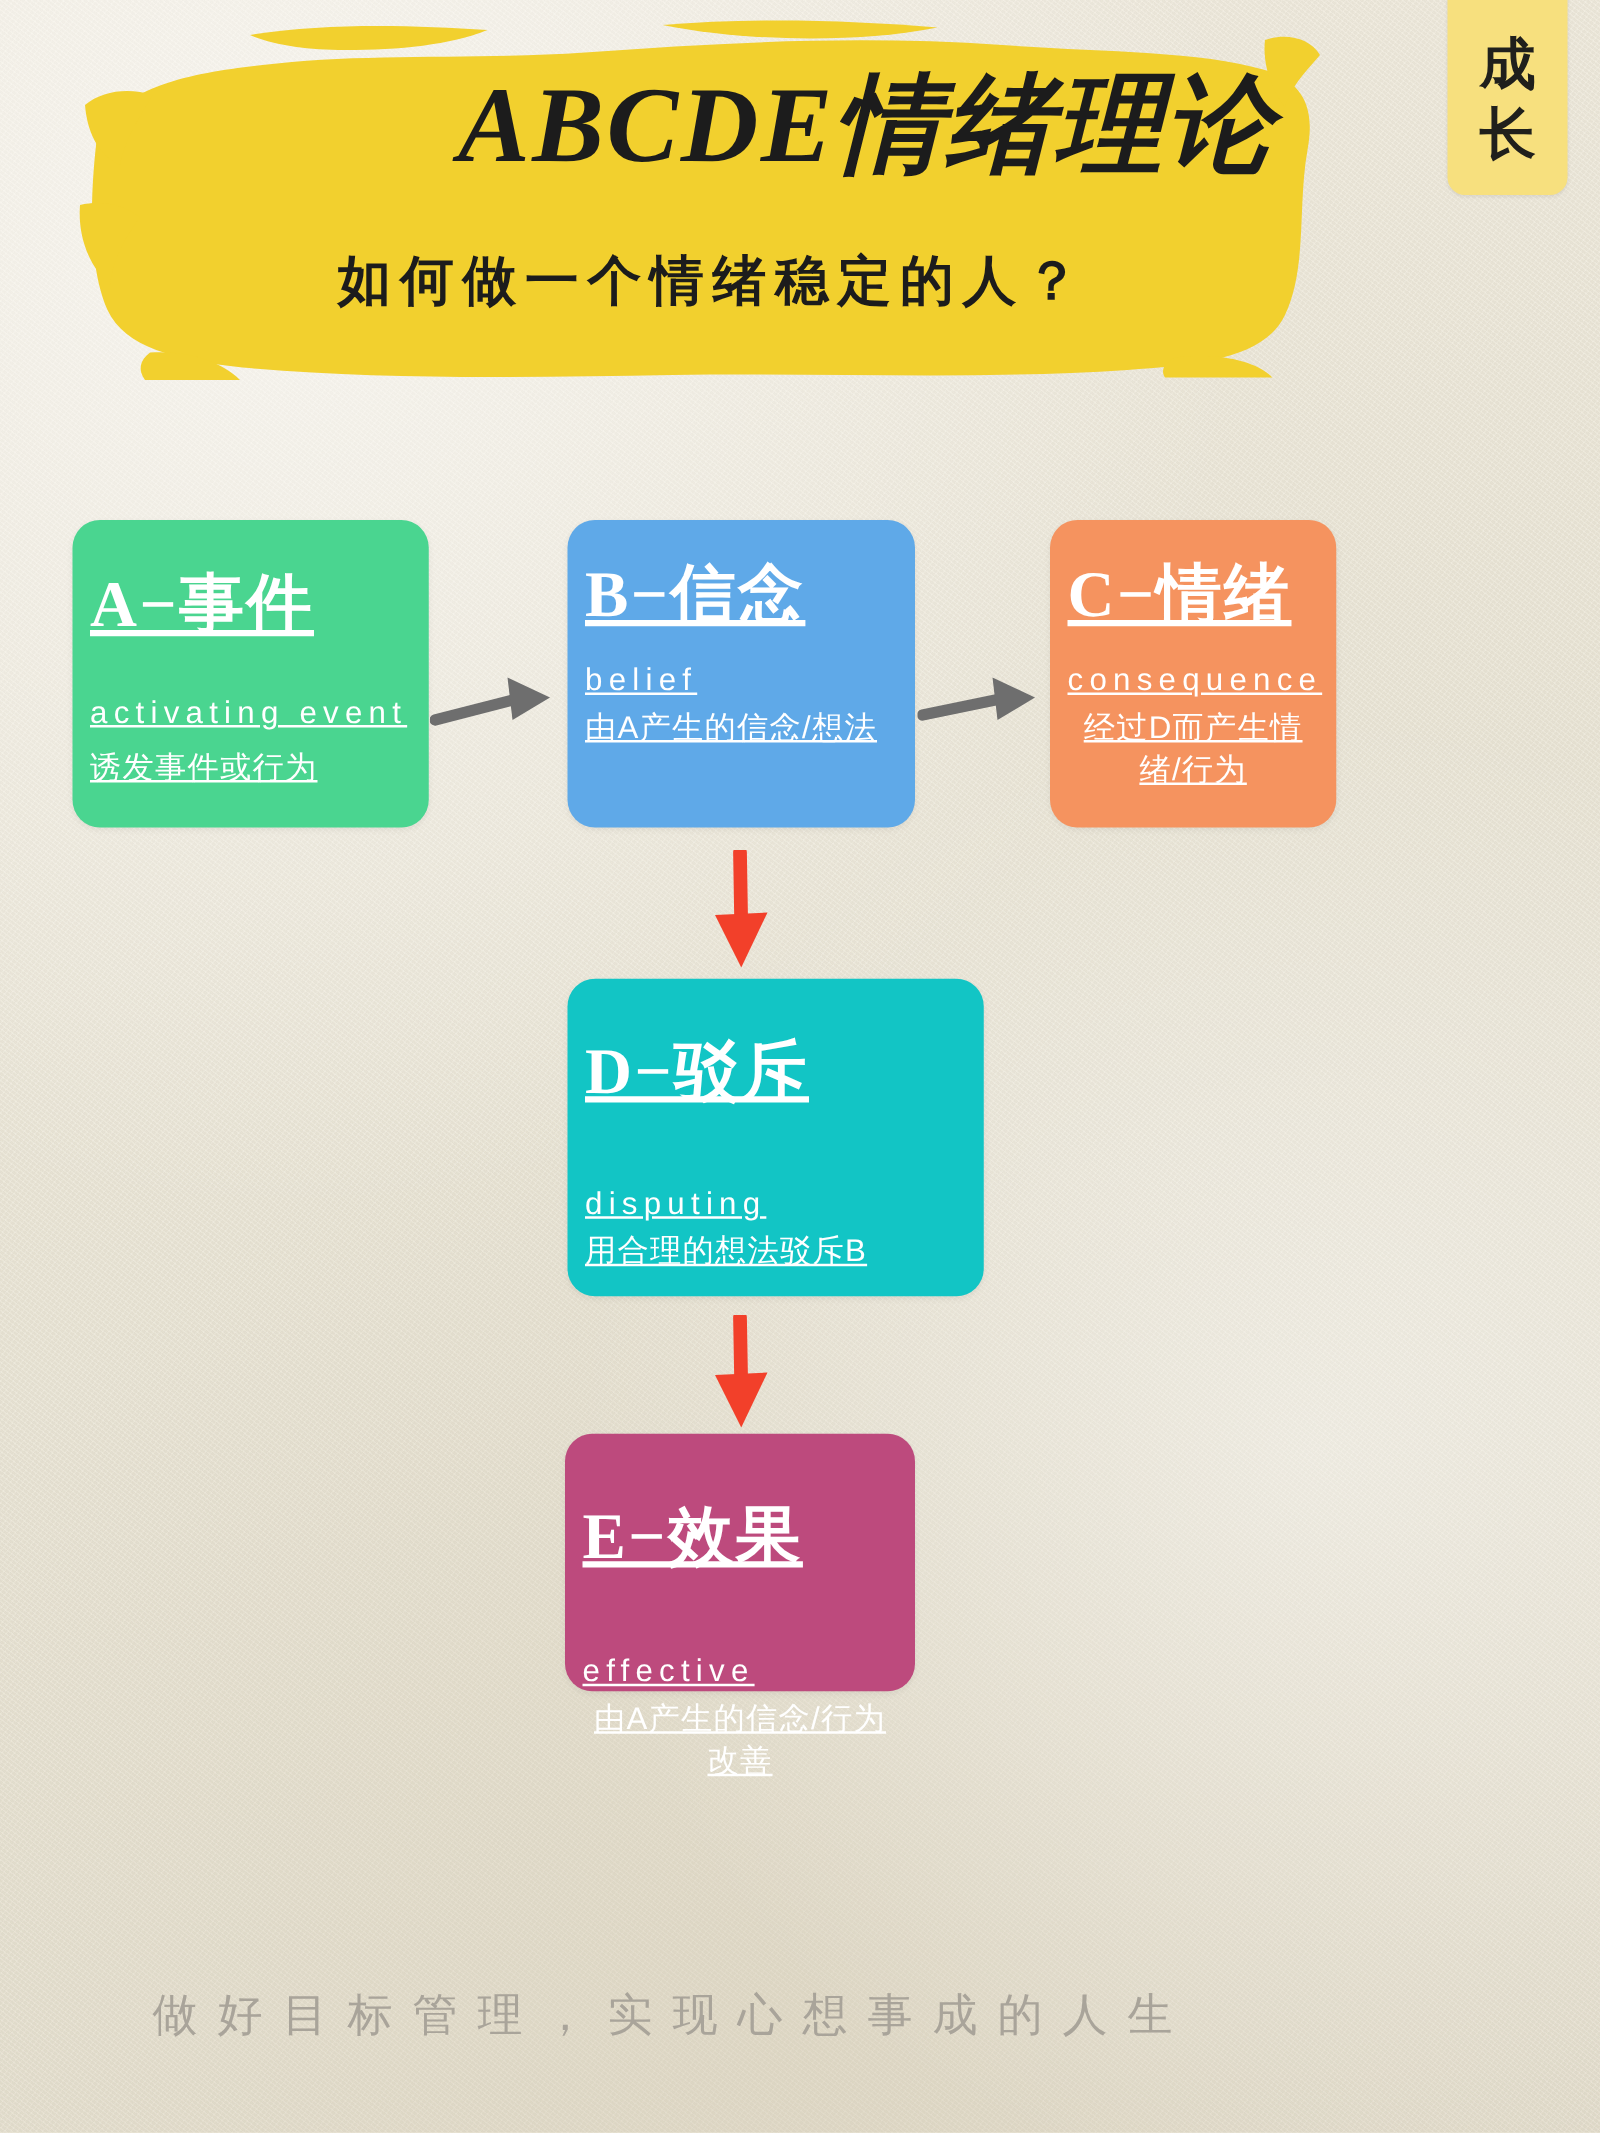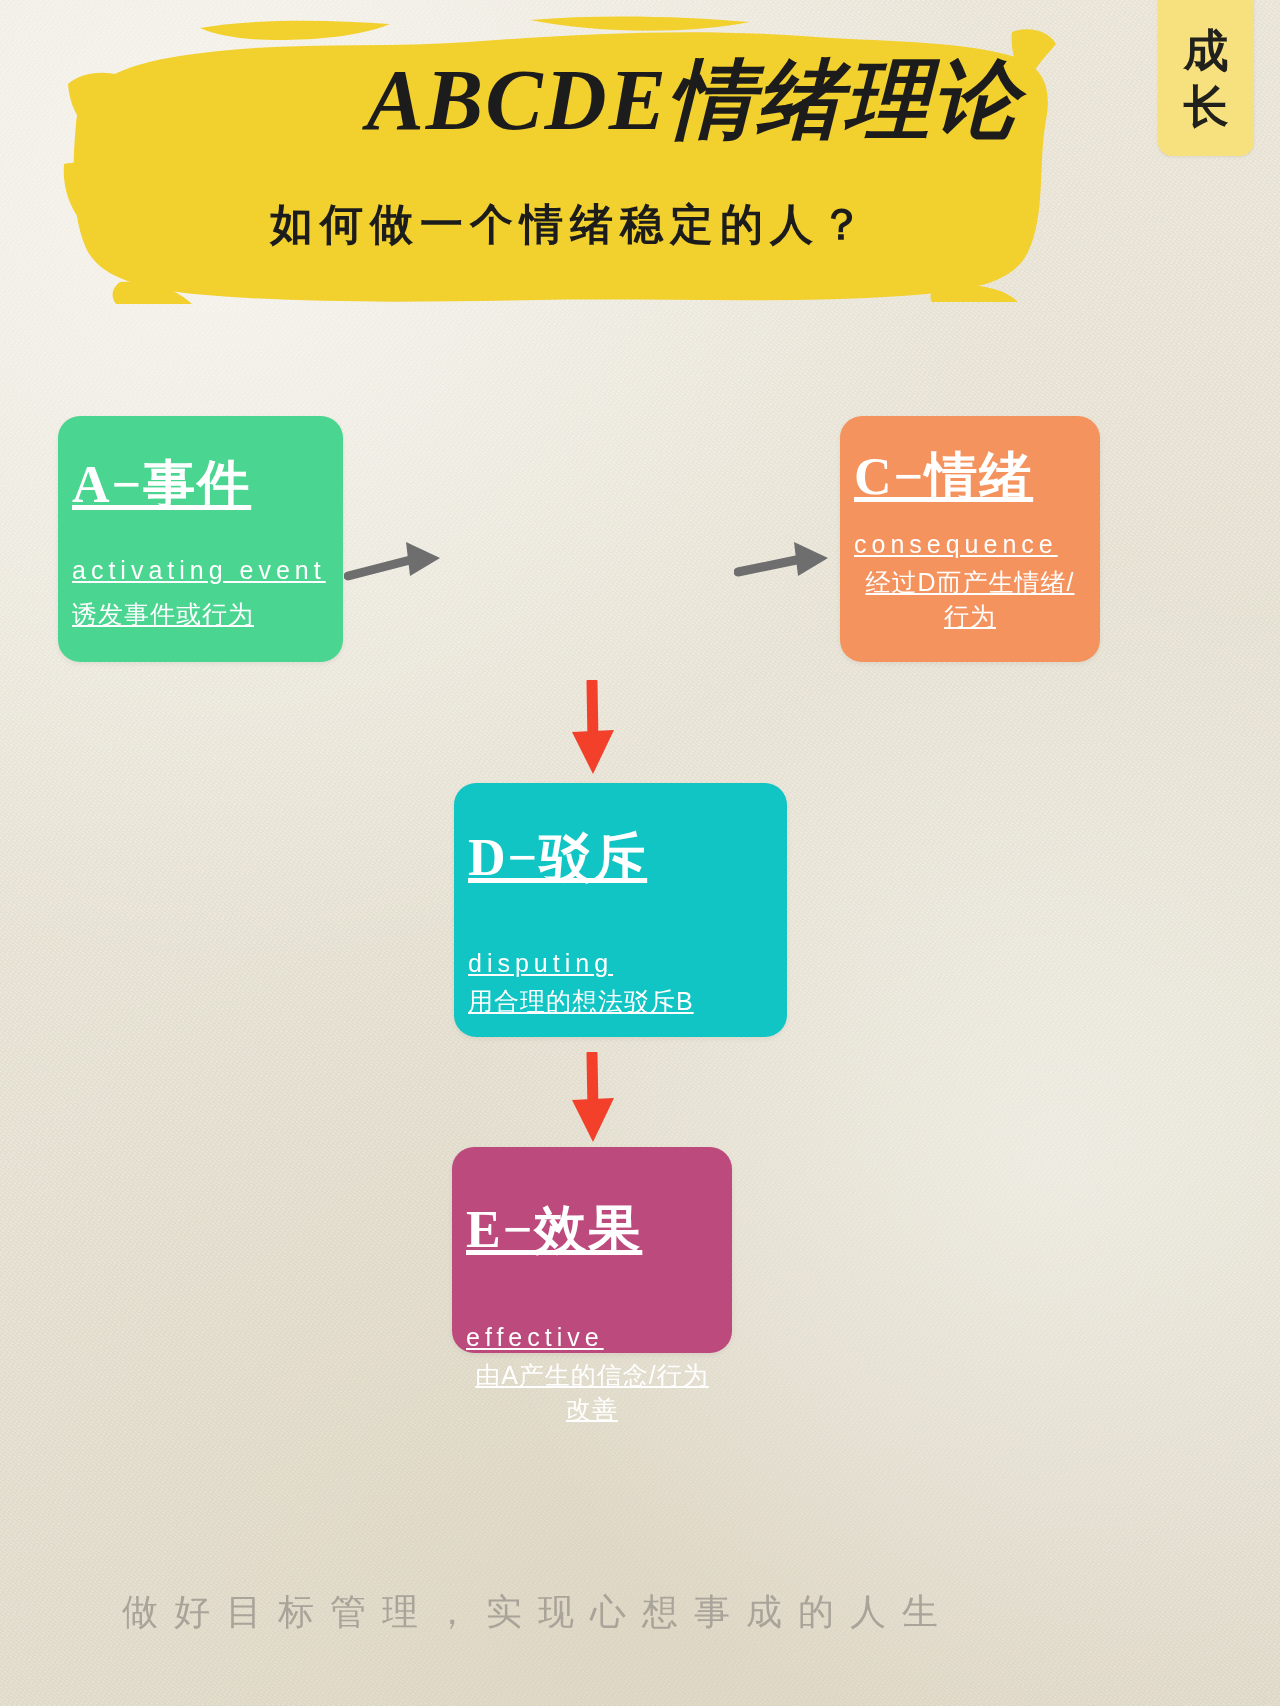--- a/index.html
+++ b/index.html
@@ -127,21 +127,21 @@
     font-size: 25px;
     letter-spacing: 1px;
     line-height: 1.38;
     color: #ffffff;
     text-align: center;
     max-width: 100%;
   }
 
   #card-a { left: 58px;  top: 416px; width: 285px; height: 246px; background: #4ad590; }
   #card-b { left: 454px; top: 416px; width: 278px; height: 246px; background: #5fa9e8; }
-  #card-c { left: 840px; top: 416px; width: 260px; height: 246px; background: #f5935f; }
+  #card-c { left: 840px; top: 416px; width: 229px; height: 246px; background: #f5935f; }
   #card-d { left: 454px; top: 783px; width: 333px; height: 254px; background: #12c5c5; }
   #card-e { left: 452px; top: 1147px; width: 280px; height: 206px; background: #bd4a7d; }
 
   #card-a .head { margin-top: 20px; }
   #card-a .eng  { margin-top: 40px; }
   #card-a .cn   { margin-top: 10px; }
 
   #card-b .head { margin-top: 12px; }
   #card-b .eng  { margin-top: 22px; }
   #card-b .cn   { margin-top: 4px; }
@@ -210,20 +210,25 @@
       <span class="ch">长</span>
     </div>
   </div>
 
   <div class="card" id="card-a">
     <div class="head">A−事件</div>
     <div class="eng">activating event</div>
     <div class="cn">诱发事件或行为</div>
   </div>
 
+  <div class="card" id="card-b">
+    <div class="head">B−信念</div>
+    <div class="eng">belief</div>
+    <div class="cn">由A产生的信念/想法</div>
+  </div>
 
   <div class="card" id="card-c">
     <div class="head">C−情绪</div>
     <div class="eng">consequence</div>
     <div class="cn">经过D而产生情绪/行为</div>
   </div>
 
   <div class="card" id="card-d">
     <div class="head">D−驳斥</div>
     <div class="eng">disputing</div>

